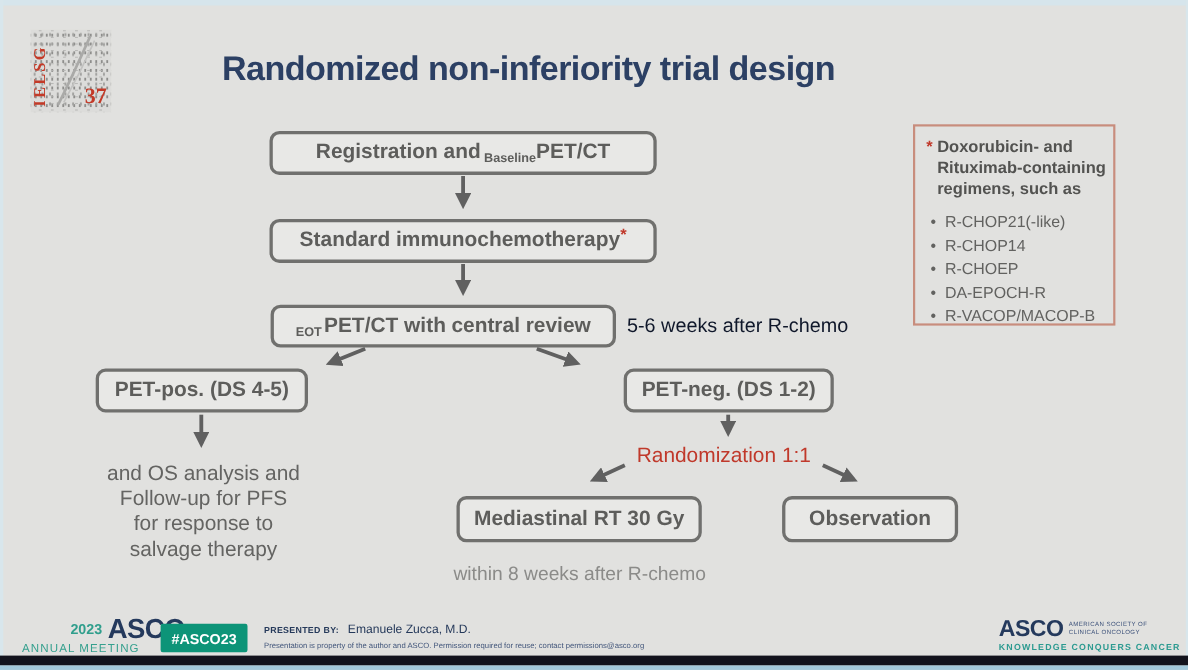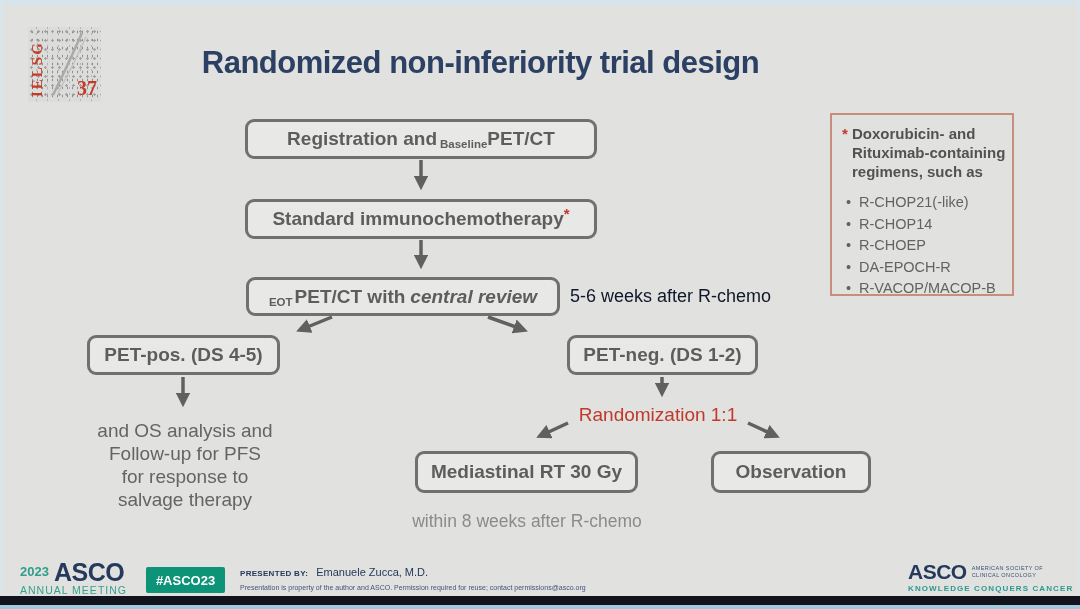--- a/index.html
+++ b/index.html
@@ -55,21 +55,21 @@
   .b-chemo { left:245px; top:199px; width:352px; height:40px; }
   .b-eot { left:246px; top:277px; width:314px; height:39px; }
   .b-petpos { left:87px; top:335px; width:193px; height:40px; }
   .b-petneg { left:567px; top:335px; width:191px; height:40px; }
   .b-rt { left:415px; top:451px; width:223px; height:42px; }
   .b-obs { left:711px; top:451px; width:160px; height:42px; }
 
   .subsc { font-size:11.5px; position:relative; top:5px; margin-left:3px; }
   .subsc-eot { font-size:11.5px; position:relative; top:5px; margin-right:2px; }
   .supersc { font-size:15px; position:relative; top:-6px; color:#c0392b; }
-  .em { font-style:italic; margin-left:5px;text-align:right; }
+  .em { margin-left:5px;text-align:right; }
 
   .note-eot {
     position:absolute; left:570px; top:286px; width:250px;
     font-size:18px; color:#0f172a;
   }
   .followup {
     position:absolute; left:70px; top:419px; width:230px;
     text-align:center; font-size:19px; line-height:23px; color:#646462;
   }
   .randomization {
@@ -97,21 +97,21 @@
     font-size:14.5px; color:#626260; line-height:21.5px; white-space:nowrap;
   }
   .sidebox-list li::before { content:"•"; position:absolute; left:4px; color:#626260; }
 
   
   .arrows { position:absolute; left:0; top:0; pointer-events:none; }
 
   
   .f-left { position:absolute; left:20px; top:561px; color:#24395c; }
   .f-left .row1 { display:flex; align-items:flex-end; }
-  .f-year { color:#2f9e8c; font-weight:bold; font-size:13px; margin-right:5px; padding-bottom:4px; }
+  .f-year { color:#2f9e8c; font-weight:bold; font-size:13px; margin-right:5px; padding-bottom:4px;margin-left:44px; }
   .f-asco { color:#24395c; font-weight:bold; font-size:25px; line-height:22px; letter-spacing:-0.5px; }
   .f-am { color:#35a08e; font-size:10.5px; letter-spacing:1px; margin-top:1px; }
   .f-badge {
     position:absolute; left:146px; top:567px; width:79px; height:26px;
     background:#0d9478; color:#ffffff; font-weight:bold; font-size:13px;
     display:flex; align-items:center; justify-content:center; border-radius:2px;
   }
   .f-presented { position:absolute; left:240px; top:566px; display:flex; align-items:baseline; }
   .f-presented-label { font-size:8px; font-weight:bold; color:#25395a; letter-spacing:0.3px; }
   .f-presenter { font-size:11px; color:#25395a; margin-left:8px; }

